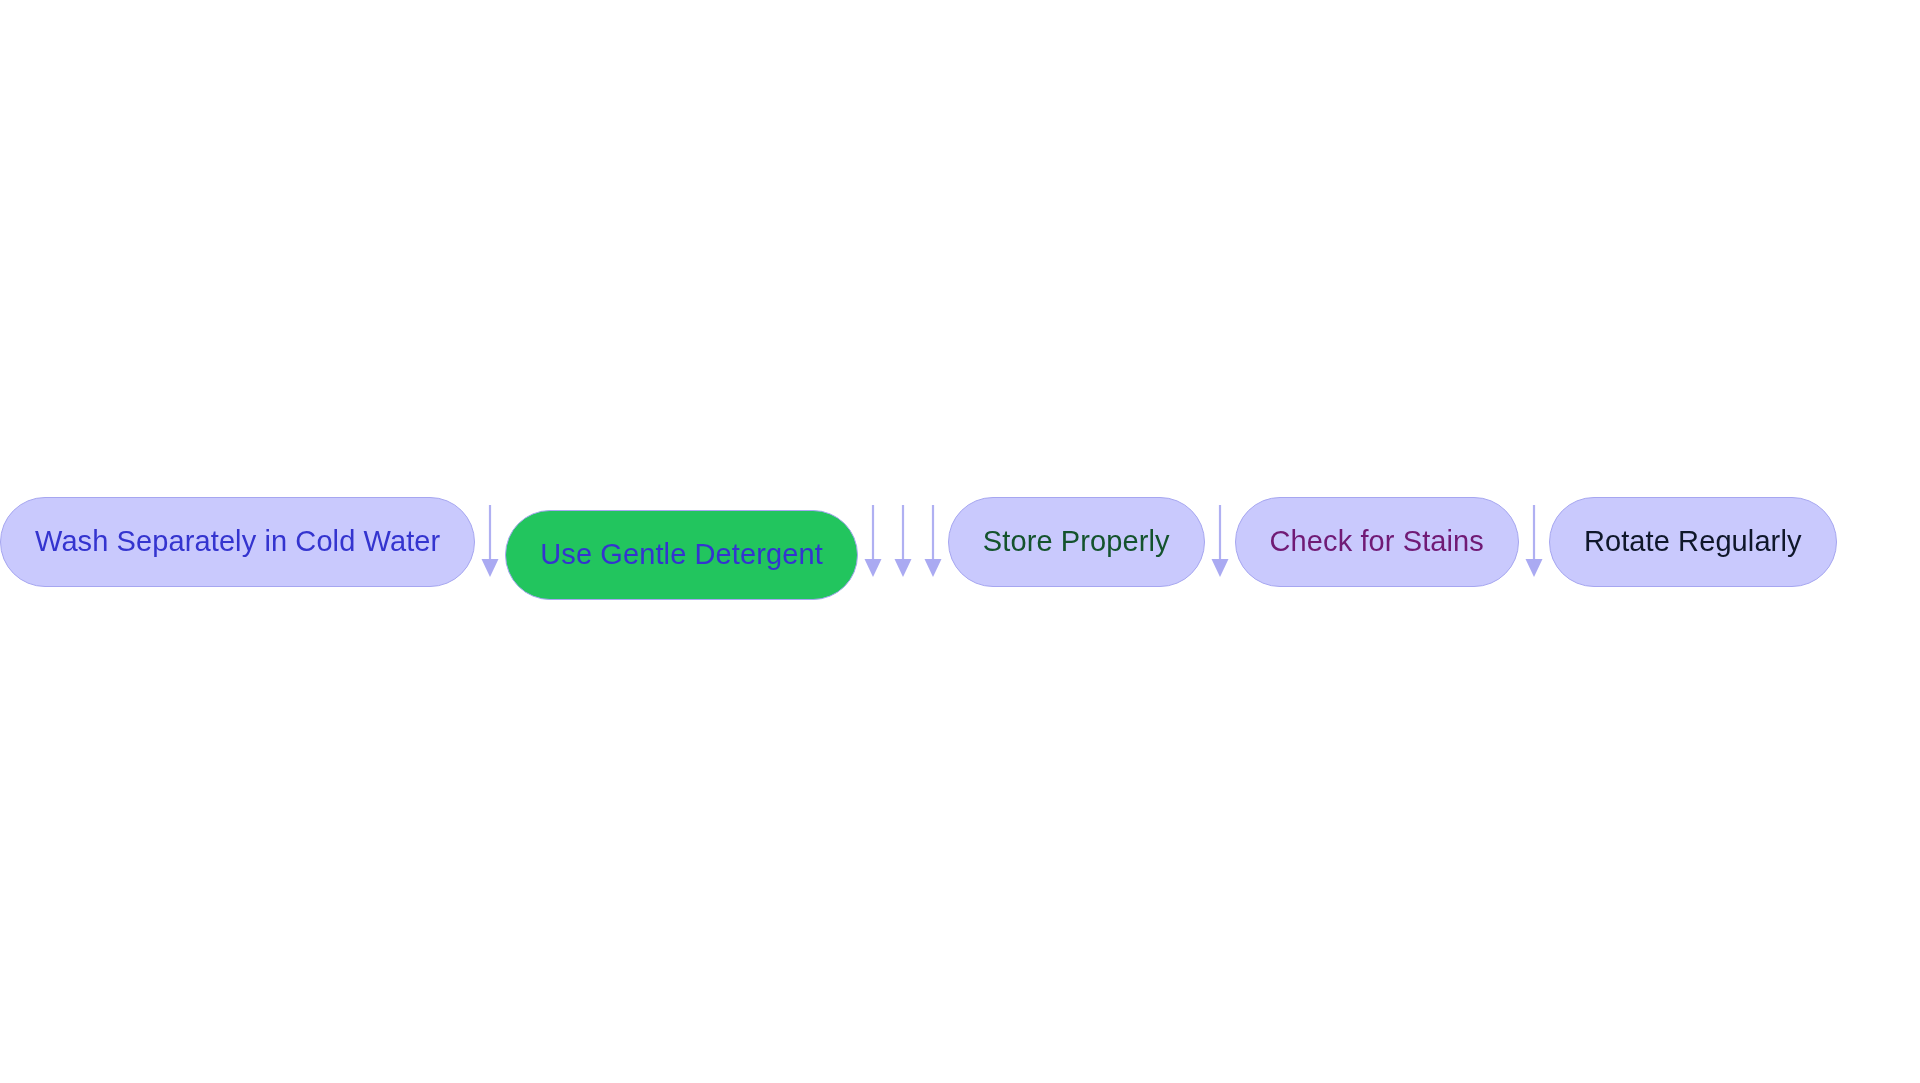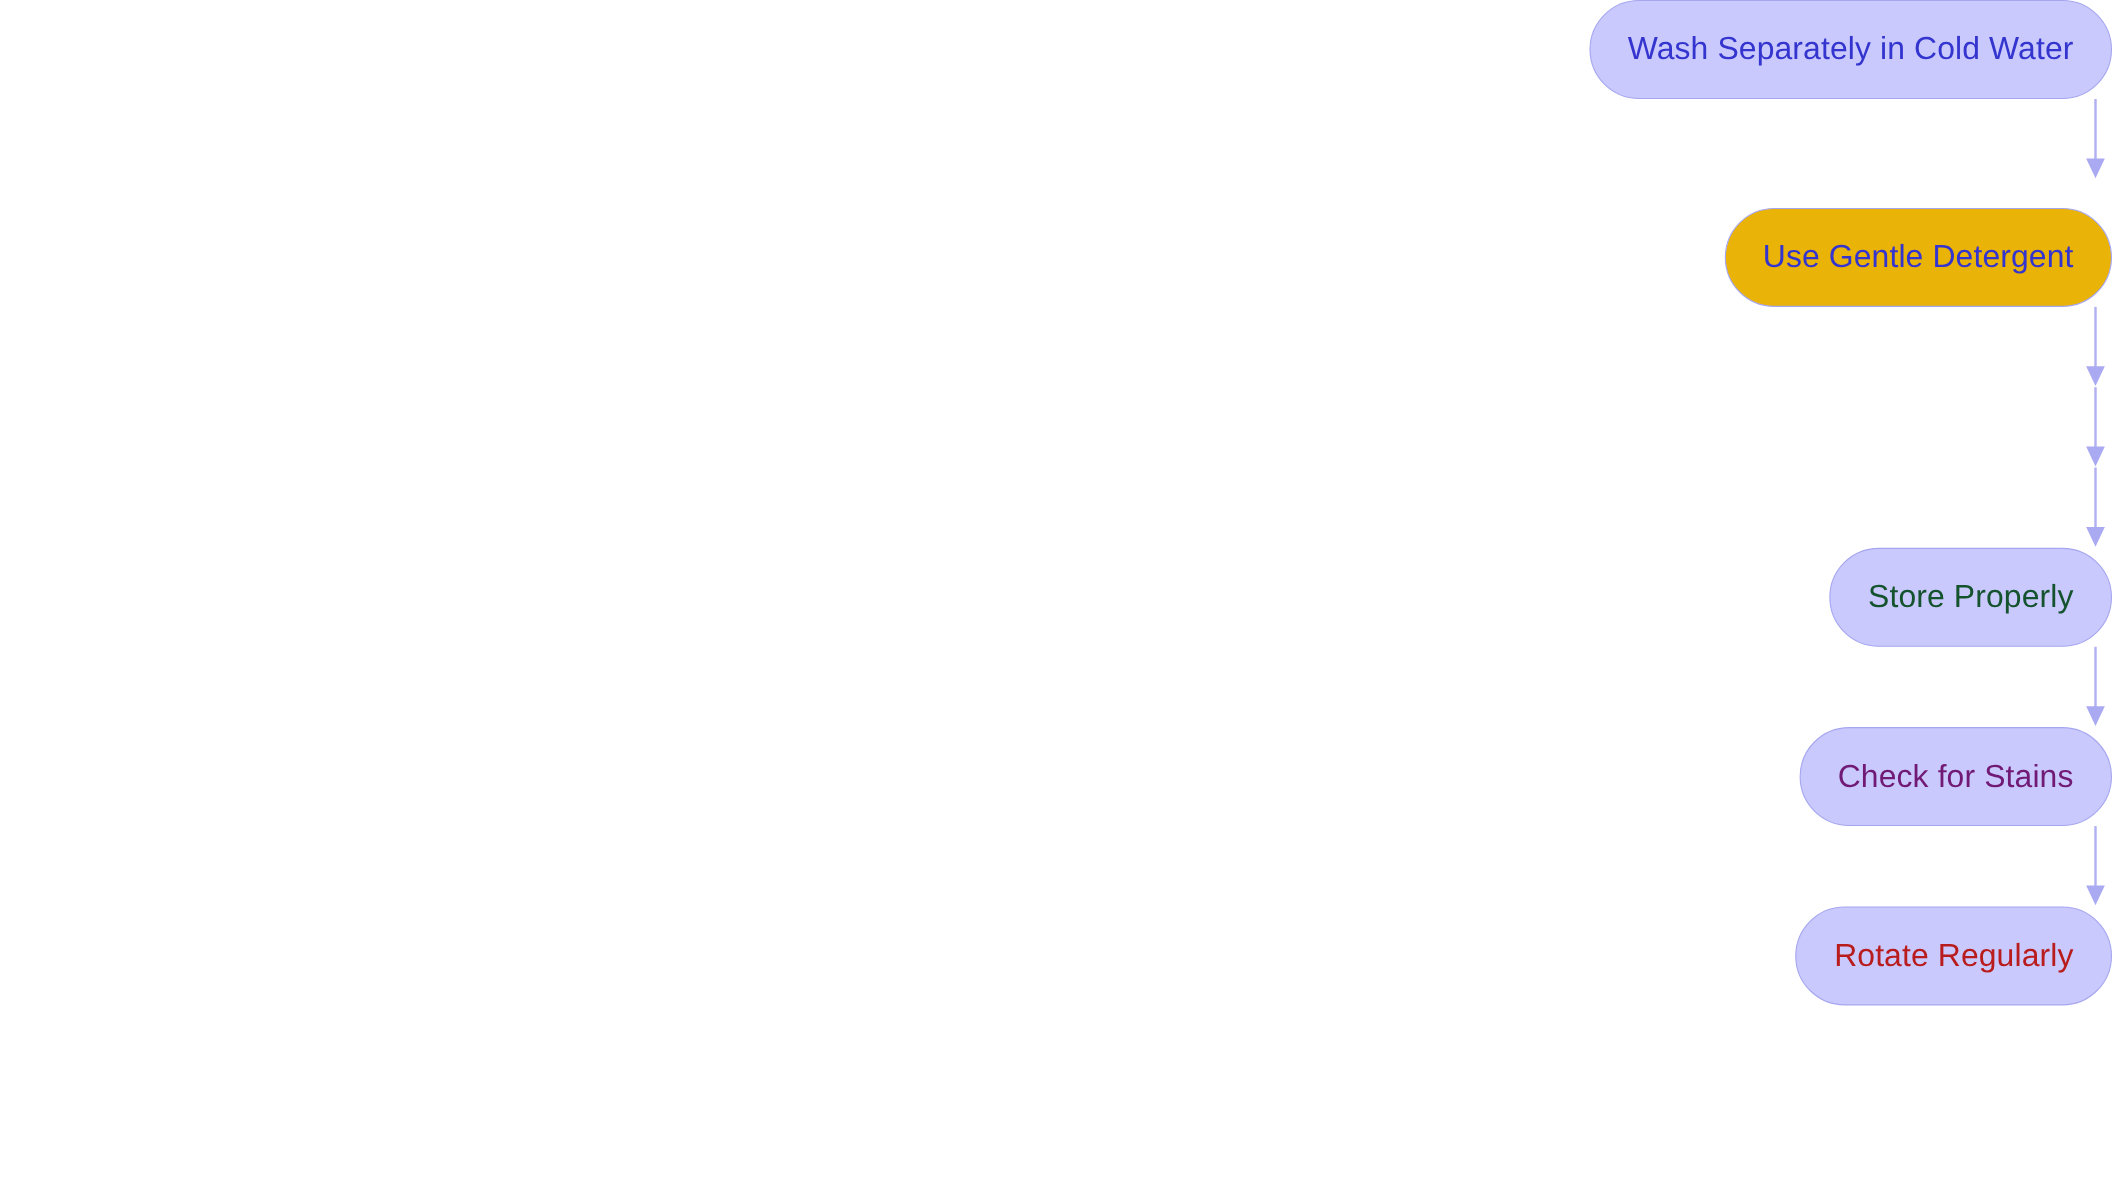--- a/index.html
+++ b/index.html
@@ -22,22 +22,22 @@
     background: #ffffff;
   }
 
   .flow-column {
     position: absolute;
     left: 0;
     top: 0;
     width: 1920px;
     height: 1083px;
     display: flex;
-    flex-direction: column;
-    align-items: flex-end;
+    flex-direction: row;
+    align-items: center;
     justify-content: flex-start;
   }
 
   
   .flow-node {
     box-sizing: border-box;
     height: 90px;
     border-radius: 45px;
     background: #c9c9fd;
     border: 1.6px solid #a6a6f0;
@@ -83,21 +83,21 @@
 
     <div class="flow-node" style="background: rgb(201, 201, 253); border-color: rgb(166, 166, 240);">
       <span class="flow-node-label" style="color: rgb(52, 52, 207);">Wash Separately in Cold Water</span>
     </div>
 
     <svg class="flow-connector" viewBox="0 0 30 73">
       <line class="conn-line" x1="15" y1="0" x2="15" y2="57" style="stroke: rgb(176, 176, 242);"></line>
       <polygon class="conn-head" points="15,72 6.5,54 23.5,54" style="fill: rgb(170, 170, 242);"></polygon>
     </svg>
 
-    <div class="flow-node" style="background: #eab308; border-color: rgb(166, 166, 240); margin-top: 26px;">
+    <div class="flow-node" style="background: #22c55e; border-color: rgb(166, 166, 240); margin-top: 26px;">
       <span class="flow-node-label" style="color: rgb(52, 52, 207);">Use Gentle Detergent</span>
     </div>
 
     <svg class="flow-connector" viewBox="0 0 30 73">
       <line class="conn-line" x1="15" y1="0" x2="15" y2="57" style="stroke: rgb(176, 176, 242);"></line>
       <polygon class="conn-head" points="15,72 6.5,54 23.5,54" style="fill: rgb(170, 170, 242);"></polygon>
     </svg>
 
 
     <svg class="flow-connector" viewBox="0 0 30 73">
@@ -123,17 +123,17 @@
     <div class="flow-node" style="background: rgb(201, 201, 253); border-color: rgb(166, 166, 240);">
       <span class="flow-node-label" style="color: #701a75;">Check for Stains</span>
     </div>
 
     <svg class="flow-connector" viewBox="0 0 30 73">
       <line class="conn-line" x1="15" y1="0" x2="15" y2="57" style="stroke: rgb(176, 176, 242);"></line>
       <polygon class="conn-head" points="15,72 6.5,54 23.5,54" style="fill: rgb(170, 170, 242);"></polygon>
     </svg>
 
     <div class="flow-node" style="background: rgb(201, 201, 253); border-color: rgb(166, 166, 240);">
-      <span class="flow-node-label" style="color: #b91c1c;">Rotate Regularly</span>
+      <span class="flow-node-label" style="color: #0f172a;">Rotate Regularly</span>
     </div>
 
   </div>
 </div>
 
 </body></html>

